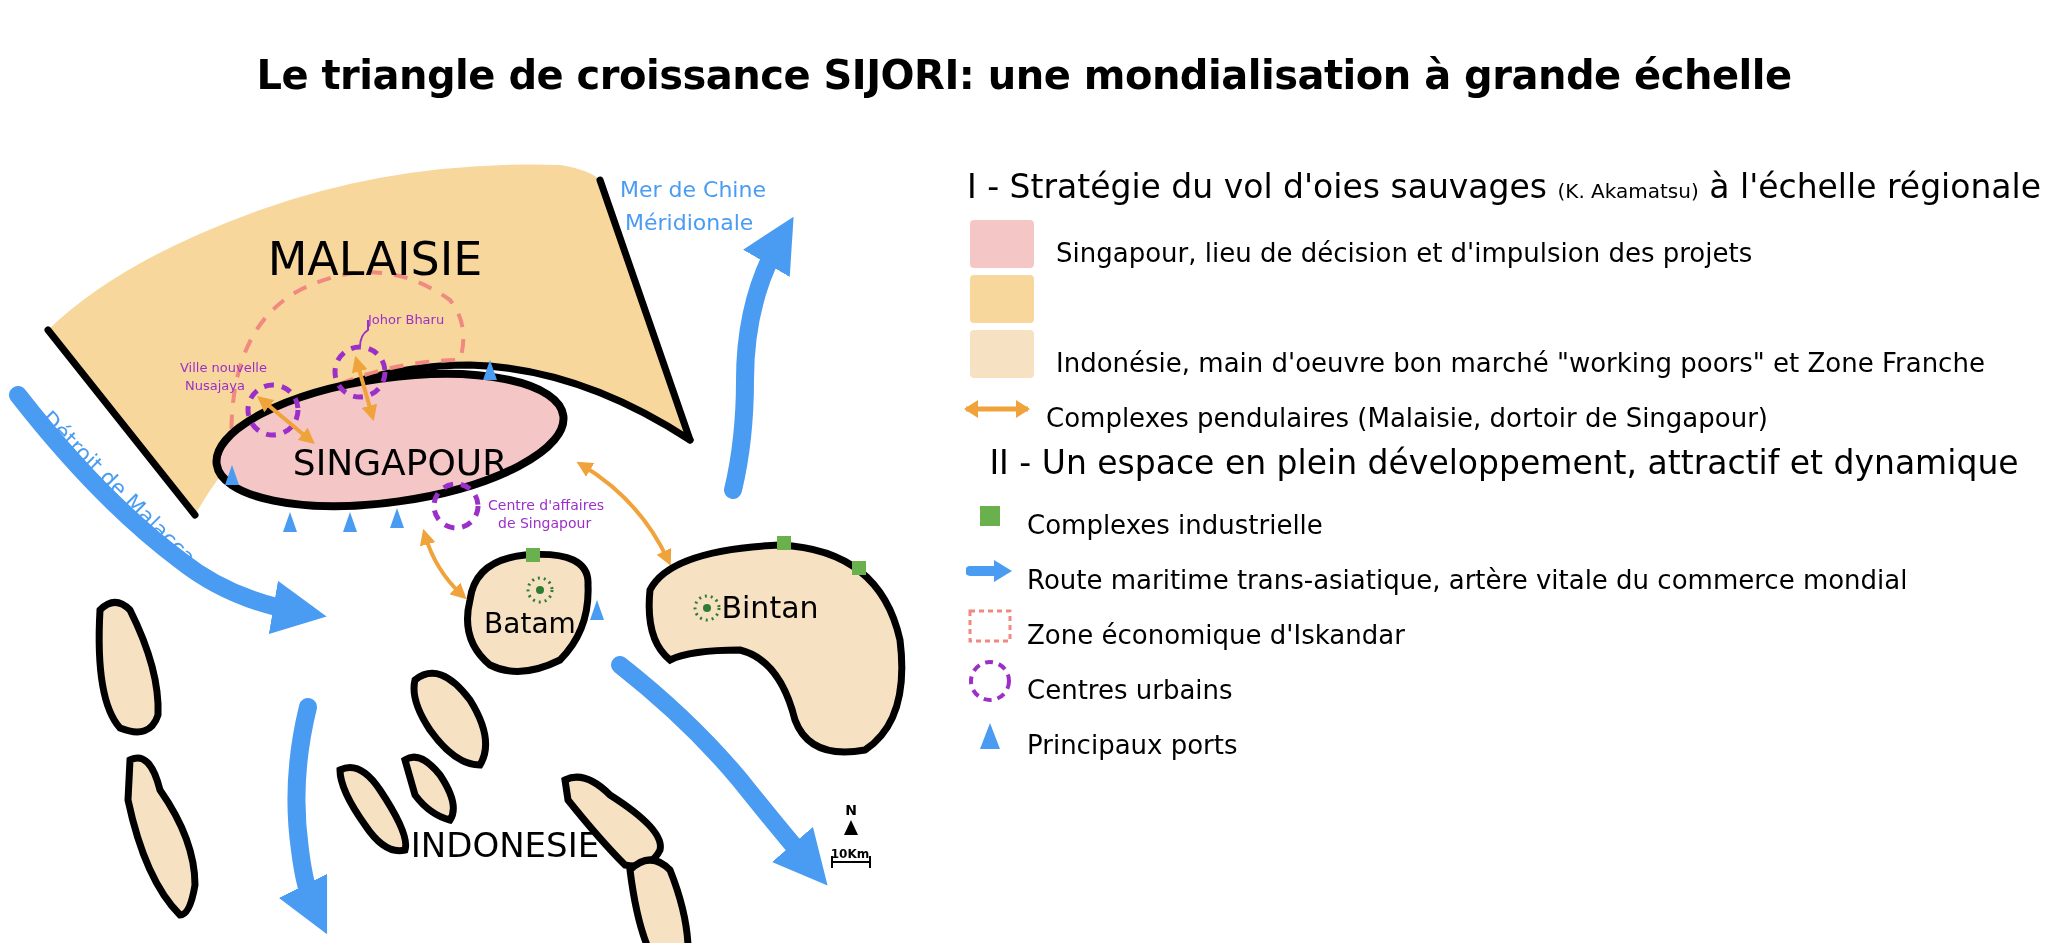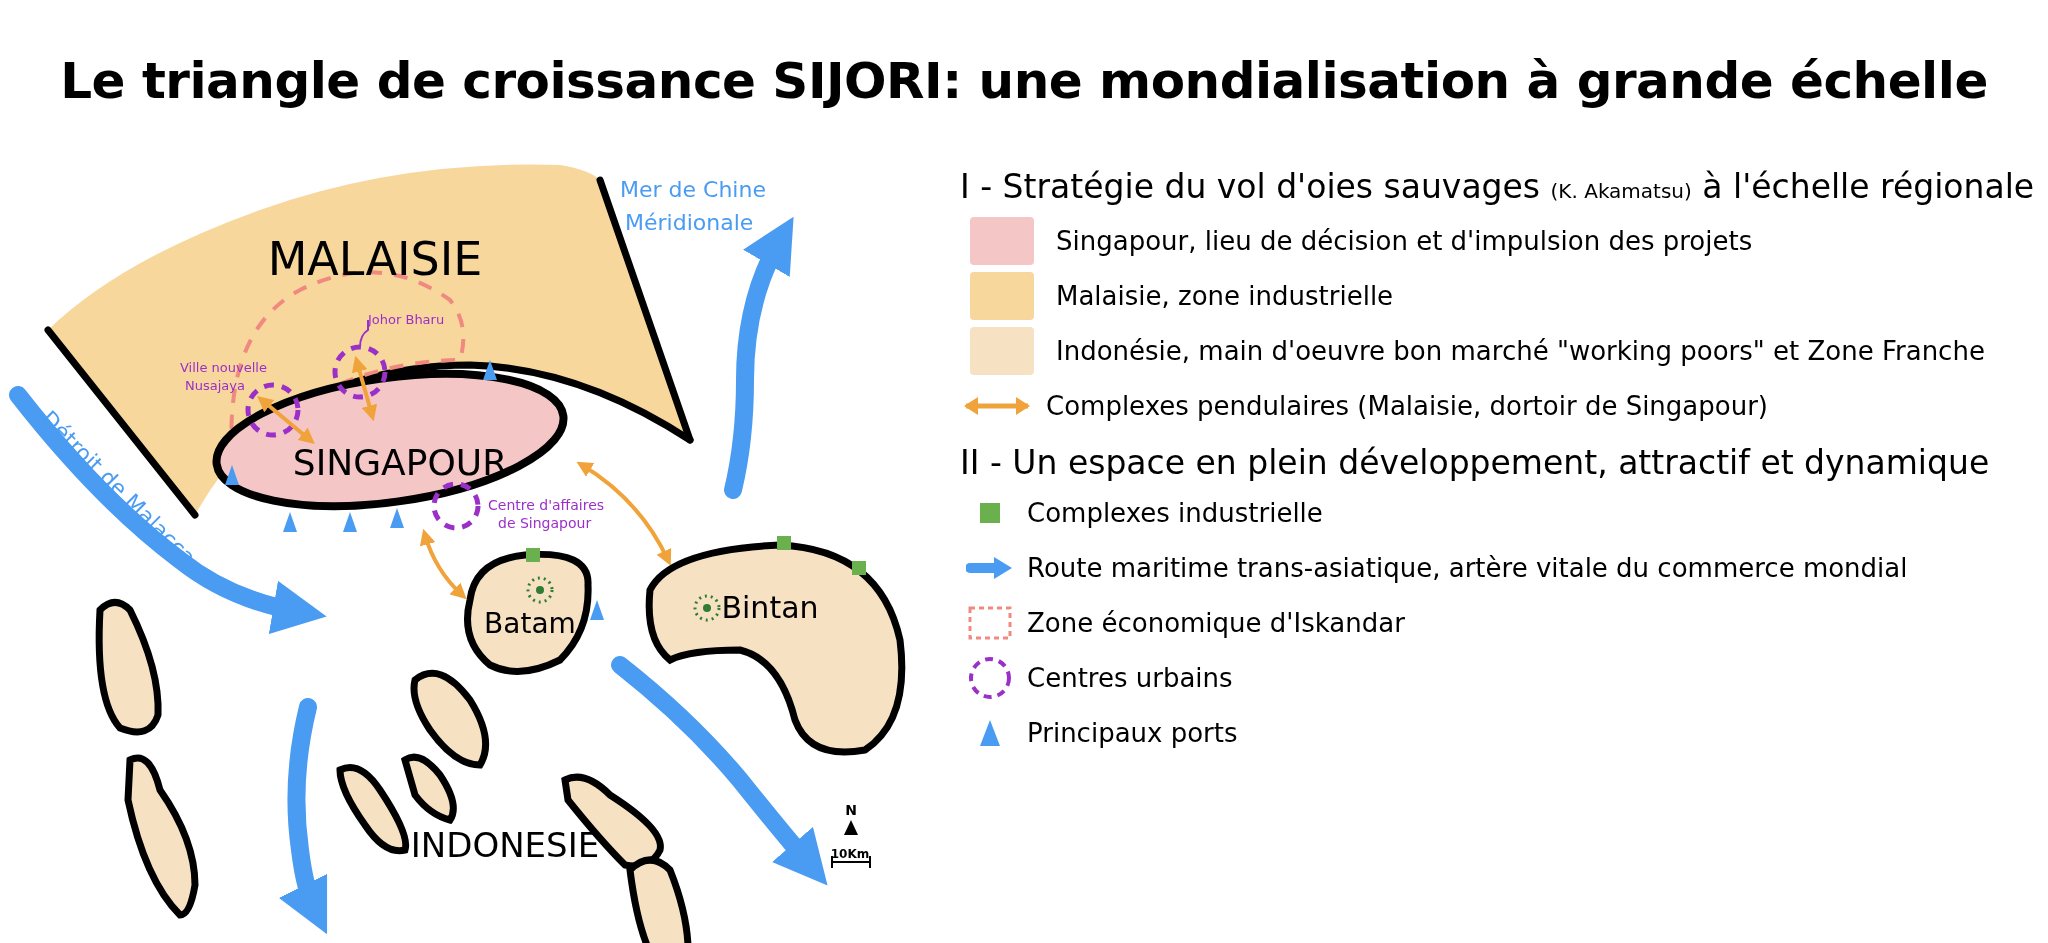--- a/index.html
+++ b/index.html
@@ -1,24 +1,24 @@
 <!DOCTYPE html>
 <html><head>
 <meta charset="utf-8">
 <style>
   html, body { margin:0; padding:0; background:#ffffff; }
   body { width:2048px; height:943px; position:relative; overflow:hidden;
          font-family:"DejaVu Sans", sans-serif; color:#000; }
   .title { position:absolute; left:0; top:52px; width:2048px; text-align:center;
-           font-size:50px; font-weight:bold; letter-spacing:-0.5px; }
+           font-size:40px; font-weight:bold; letter-spacing:-0.5px; }
   .map { position:absolute; left:0; top:140px; width:940px; height:803px; }
   .legend { position:absolute; left:960px; top:165px; width:1088px; }
-  .section-title { font-size:33px; margin:0; line-height:44px; white-space:nowrap; }
+  .section-title { font-size:33px; margin:0; line-height:44px; white-space:nowrap;text-align:center; }
   .section-title .small { font-size:20px; }
-  .legend-item { display:flex; align-items:center; height:55px; }
+  .legend-item { display:flex; align-items:flex-end; height:55px; }
   .swatch-box { width:64px; height:48px; border-radius:4px; margin-left:10px; margin-right:22px; flex:none; }
   .icon-slot { width:50px; height:48px; margin-left:5px; margin-right:12px; flex:none;
                display:flex; align-items:center; justify-content:center; }
   .legend-label { font-size:26px; white-space:nowrap; }
   .sec2 { margin-top:8px; }
   .map-label { font-family:"DejaVu Sans", sans-serif; }
 </style>
 </head>
 <body>
 
@@ -129,21 +129,20 @@
   <div class="section-title">
     <span>I</span><span> - Stratégie du vol d'oies sauvages </span><span class="small">(K. Akamatsu)</span><span> à l'échelle régionale</span>
   </div>
 
   <div class="legend-item">
     <div class="swatch-box" style="background:#f5c6c6"></div>
     <span class="legend-label">Singapour, lieu de décision et d'impulsion des projets</span>
   </div>
   <div class="legend-item">
     <div class="swatch-box" style="background:#f7d79c"></div>
-    <span class="legend-label">Malaisie, zone industrielle</span>
   </div>
   <div class="legend-item">
     <div class="swatch-box" style="background:#f6e1c3"></div>
     <span class="legend-label">Indonésie, main d'oeuvre bon marché "working poors" et Zone Franche</span>
   </div>
   <div class="legend-item">
     <div class="icon-slot" style="width:74px;margin-left:0;margin-right:12px">
       <svg width="70" height="24" viewBox="0 0 70 24">
           <path d="M4,12 L66,12" stroke="#f0a33a" stroke-width="5"></path>
           <path d="M2,12 l14,-9 v18z M68,12 l-14,-9 v18z" fill="#f0a33a"></path>

